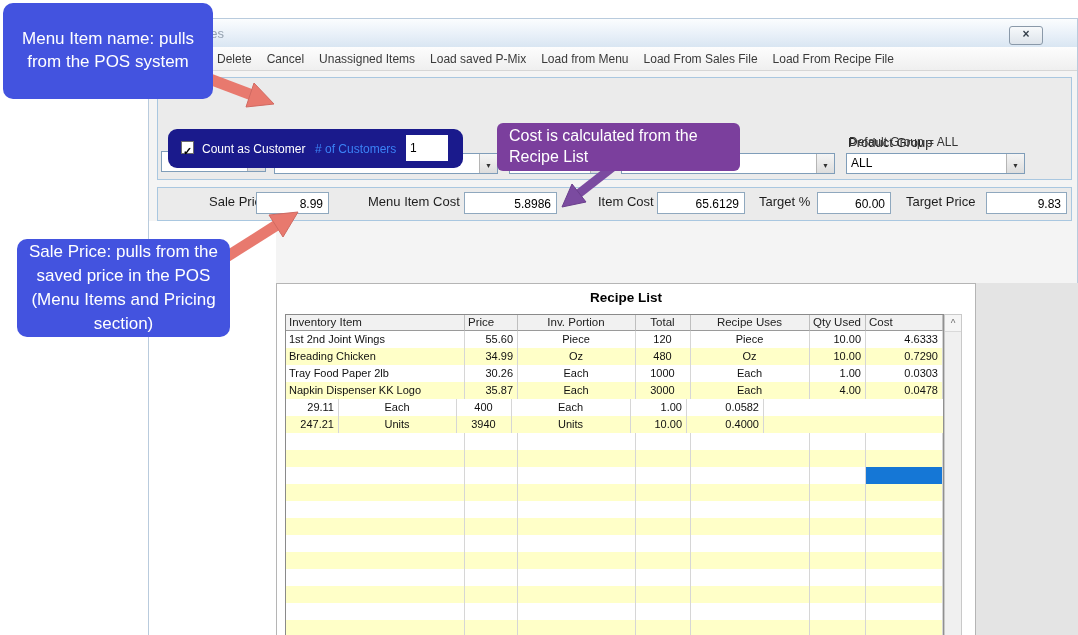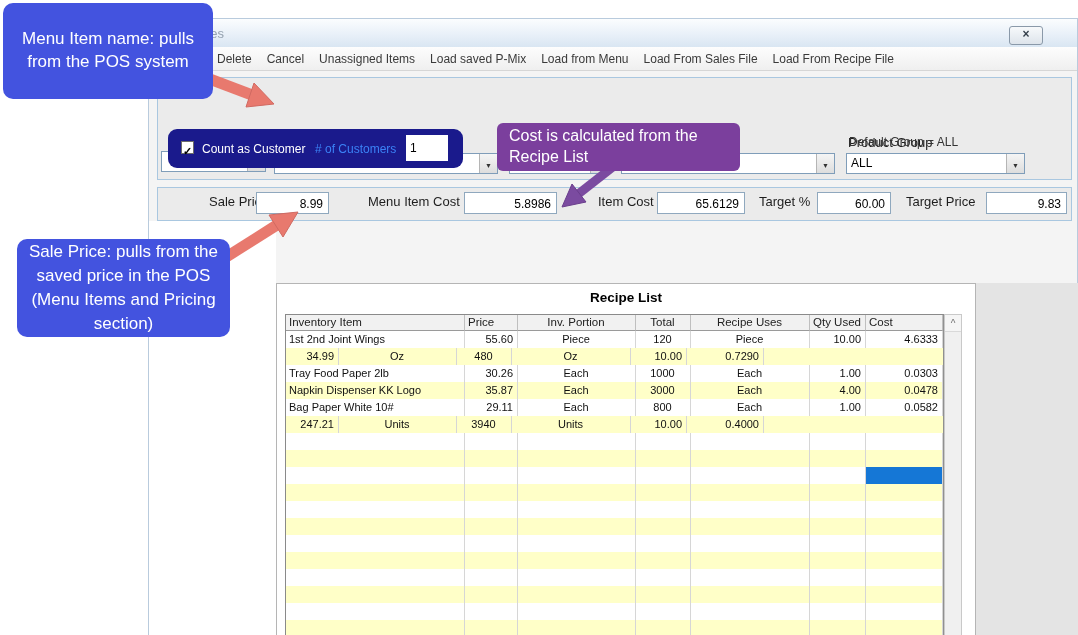--- a/index.html
+++ b/index.html
@@ -152,20 +152,21 @@
             <div class="row odd">
               <div class="cell l" style="width: 179px;">1st 2nd Joint Wings</div>
               <div class="cell r" style="width: 53px;">55.60</div>
               <div class="cell c" style="width: 118px;">Piece</div>
               <div class="cell c" style="width: 55px;">120</div>
               <div class="cell c" style="width: 119px;">Piece</div>
               <div class="cell r" style="width: 56px;">10.00</div>
               <div class="cell r" style="width: 77px;">4.6333</div>
             </div>
             <div class="row even">
+              <div class="cell l" style="width: 179px;">Breading Chicken</div>
               <div class="cell r" style="width: 53px;">34.99</div>
               <div class="cell c" style="width: 118px;">Oz</div>
               <div class="cell c" style="width: 55px;">480</div>
               <div class="cell c" style="width: 119px;">Oz</div>
               <div class="cell r" style="width: 56px;">10.00</div>
               <div class="cell r" style="width: 77px;">0.7290</div>
             </div>
             <div class="row odd">
               <div class="cell l" style="width: 179px;">Tray Food Paper 2lb</div>
               <div class="cell r" style="width: 53px;">30.26</div>
@@ -178,24 +179,23 @@
             <div class="row even">
               <div class="cell l" style="width: 179px;">Napkin Dispenser KK Logo</div>
               <div class="cell r" style="width: 53px;">35.87</div>
               <div class="cell c" style="width: 118px;">Each</div>
               <div class="cell c" style="width: 55px;">3000</div>
               <div class="cell c" style="width: 119px;">Each</div>
               <div class="cell r" style="width: 56px;">4.00</div>
               <div class="cell r" style="width: 77px;">0.0478</div>
             </div>
             <div class="row odd">
-              <div class="cell l" style="width: 179px;">Bag Paper White 10#</div>
               <div class="cell r" style="width: 53px;">29.11</div>
               <div class="cell c" style="width: 118px;">Each</div>
-              <div class="cell c" style="width: 55px;">800</div>
+              <div class="cell c" style="width: 55px;">400</div>
               <div class="cell c" style="width: 119px;">Each</div>
               <div class="cell r" style="width: 56px;">1.00</div>
               <div class="cell r" style="width: 77px;">0.0582</div>
             </div>
             <div class="row even">
               <div class="cell r" style="width: 53px;">247.21</div>
               <div class="cell c" style="width: 118px;">Units</div>
               <div class="cell c" style="width: 55px;">3940</div>
               <div class="cell c" style="width: 119px;">Units</div>
               <div class="cell r" style="width: 56px;">10.00</div>

